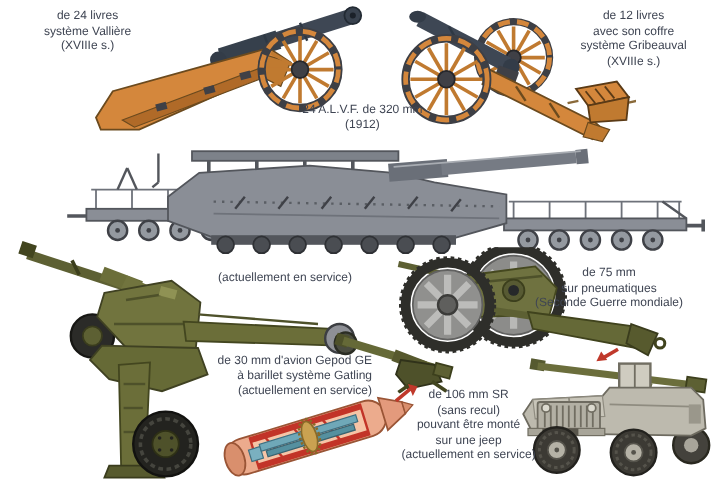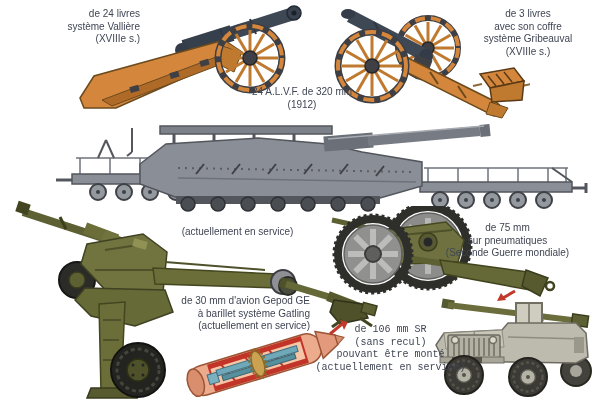--- a/index.html
+++ b/index.html
@@ -6,27 +6,27 @@
   #canvas{
     position:relative;width:600px;height:400px;background:#ffffff;
     overflow:hidden;font-family:"Liberation Sans",sans-serif;
   }
   .illus{position:absolute;}
   .label{
     position:absolute;text-align:center;font-size:10px;line-height:12.5px;
     color:#3f4553;z-index:5;
   }
   .label span{display:block;}
-  .lbl-valliere{left:6px;top:8px;width:134px;text-align:right;}
+  .lbl-valliere{left:6px;top:8px;width:134px;}
   .lbl-gribeauval{left:456px;top:8px;width:144px;}
   .lbl-alvf{left:190px;top:86px;width:224px;text-align:center;}
   .lbl-bofors{left:150px;top:226px;width:175px;}
   .lbl-canon75{left:415px;top:222px;width:185px;}
   .lbl-gepod{left:115px;top:295px;width:195px;text-align:right;}
-  .lbl-sr106{left:308px;top:324px;width:165px;font-family:Liberation Mono, monospace;}
+  .lbl-sr106{left:308px;top:324px;width:165px;}
   .svg-valliere{left:72px;top:2px;}
   .svg-gribeauval{left:318px;top:2px;}
   .svg-alvf{left:28px;top:112px;}
   .svg-bofors{left:15px;top:200px;}
   .svg-canon75{left:328px;top:206px;}
   .svg-sr106{left:276px;top:256px;}
   .svg-gepod{left:172px;top:312px;}
   .svg-jeep{left:424px;top:293px;}
   .svg-arrow-jeep{left:495px;top:287px;}
 </style>
@@ -394,21 +394,21 @@
     <polygon points="2,14 11,13 6,6" fill="#c0392b"></polygon>
   </svg>
 
   <div class="label lbl-valliere">
     <span>de 24 livres</span>
     <span>système Vallière</span>
     <span>(XVIIIe s.)</span>
   </div>
 
   <div class="label lbl-gribeauval">
-    <span>de 3 livres</span>
+    <span>de 12 livres</span>
     <span>avec son coffre</span>
     <span>système Gribeauval</span>
     <span>(XVIIIe s.)</span>
   </div>
 
   <div class="label lbl-alvf">
     <span>24 A.L.V.F. de 320 mm</span>
     <span>(1912)</span>
   </div>
 
@@ -425,16 +425,17 @@
   <div class="label lbl-gepod">
     <span>de 30 mm d'avion Gepod GE</span>
     <span>à barillet système Gatling</span>
     <span>(actuellement en service)</span>
   </div>
 
   <div class="label lbl-sr106">
     <span>de 106 mm SR</span>
     <span>(sans recul)</span>
     <span>pouvant être monté</span>
+    <span>sur une jeep</span>
     <span>(actuellement en service)</span>
   </div>
 
 </div>
 
 </body></html>

